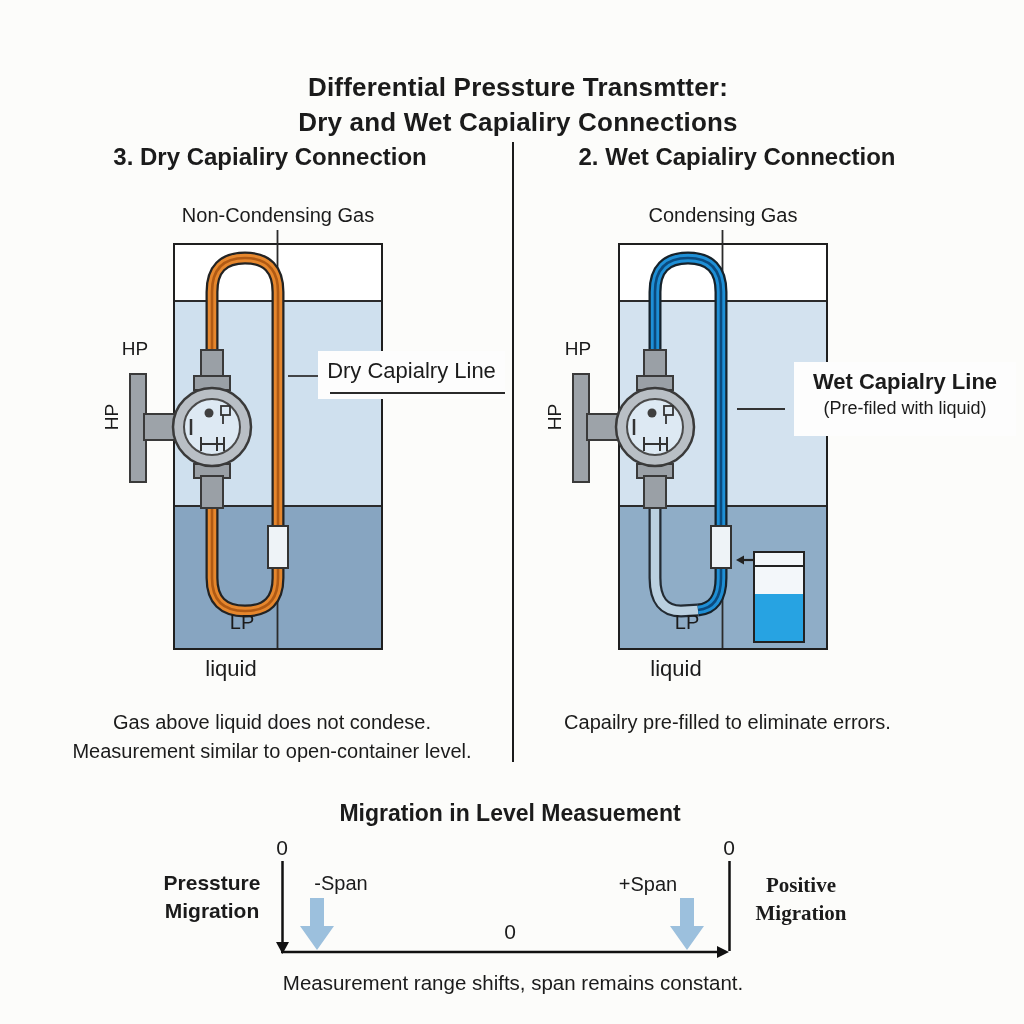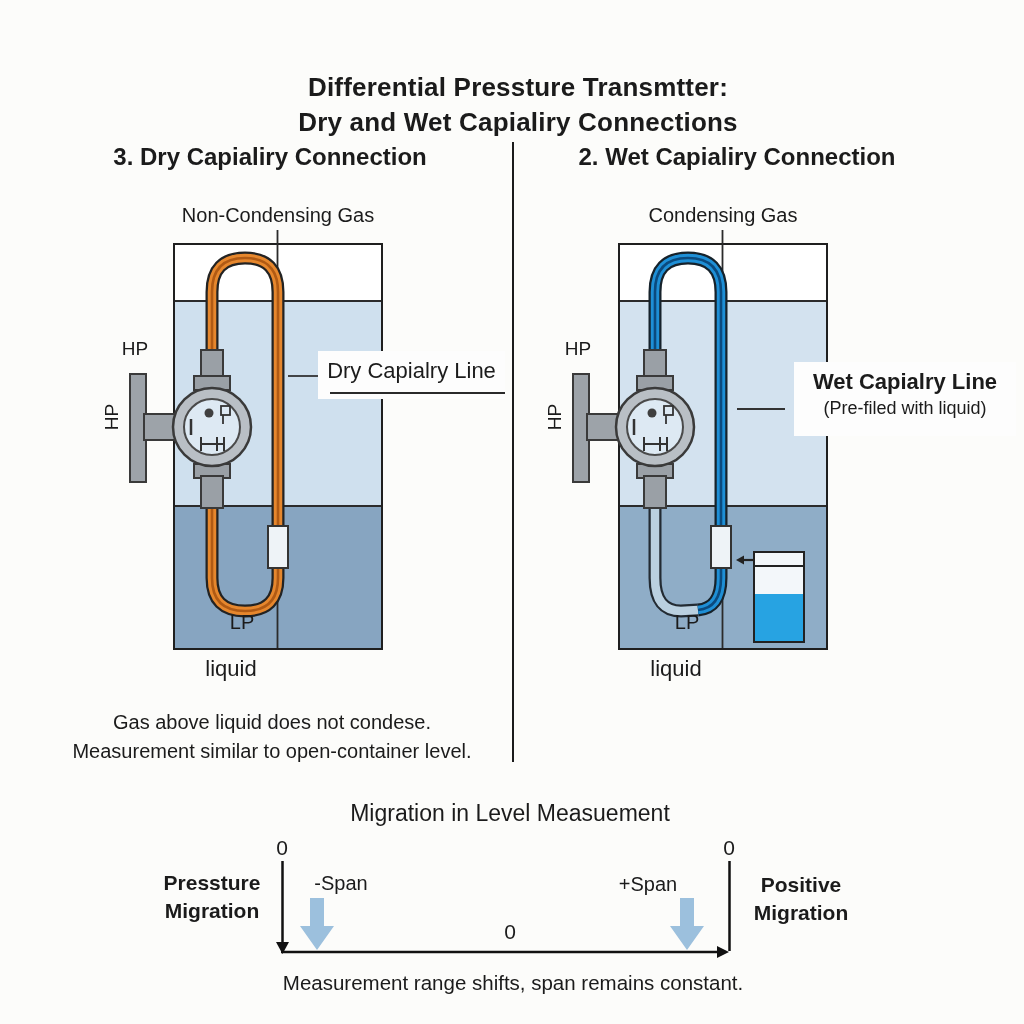--- a/index.html
+++ b/index.html
@@ -14,21 +14,21 @@
   .band{position:absolute;left:0;right:0;}
   .divider{background:#1b1b1b;}
   .hp{font-size:19px;}
   .labelbox{background:#fdfdfd;}
   .lbl-dry{font-size:22px;}
   .lbl-wet1{font-size:22px;font-weight:bold;}
   .lbl-wet2{font-size:18px;}
   .lp{font-size:20px;}
   .liquid{font-size:22px;}
   .caption{font-size:20px;line-height:29px;}
-  .mig-title{font-size:23px;font-weight:normal;}
+  .mig-title{font-size:23px;font-weight:bold;}
   .zero{font-size:21px;}
   .span-lbl{font-size:20px;}
   .mig-side{font-size:21px;font-weight:bold;line-height:28px;}
   .mig-cap{font-size:20.5px;}
   svg{position:absolute;left:0;top:0;}
   .beaker{border:2px solid #222;background:#f3f7fa;}
 </style>
 </head>
 <body>
 
@@ -168,31 +168,32 @@
   <div class="abs ctr lp" style="left:222px;top:611px;width:40px;">LP</div>
   <div class="abs ctr lp" style="left:667px;top:611px;width:40px;">LP</div>
   <div class="abs ctr liquid" style="left:181px;top:656px;width:100px;">liquid</div>
   <div class="abs ctr liquid" style="left:626px;top:656px;width:100px;">liquid</div>
 
   <div class="abs ctr caption" style="left:35px;top:708px;width:474px;">
     <div>Gas above liquid does not condese.</div>
     <div>Measurement similar to open-container level.</div>
   </div>
   <div class="abs ctr caption" style="left:520px;top:708px;width:415px;">
+    <div>Capailry pre-filled to eliminate errors.</div>
   </div>
 
   <div class="abs ctr mig-title" style="left:260px;top:800px;width:500px;">Migration in Level Measuement</div>
   <div class="abs ctr zero" style="left:262px;top:836px;width:40px;">0</div>
   <div class="abs ctr zero" style="left:709px;top:836px;width:40px;">0</div>
   <div class="abs ctr zero" style="left:490px;top:920px;width:40px;">0</div>
   <div class="abs ctr span-lbl" style="left:301px;top:872px;width:80px;">-Span</div>
   <div class="abs ctr span-lbl" style="left:608px;top:873px;width:80px;">+Span</div>
   <div class="abs ctr mig-side" style="left:150px;top:869px;width:124px;">
     <div>Pressture</div>
     <div>Migration</div>
   </div>
-  <div class="abs ctr mig-side" style="left:737px;top:871px;width:128px;">
+  <div class="abs ctr mig-side" style="left:737px;top:871px;width:128px;font-family:Liberation Serif, serif;">
     <div>Positive</div>
     <div>Migration</div>
   </div>
   <div class="abs ctr mig-cap" style="left:248px;top:971px;width:530px;">Measurement range shifts, span remains constant.</div>
 
 </div>
 
 </body></html>

